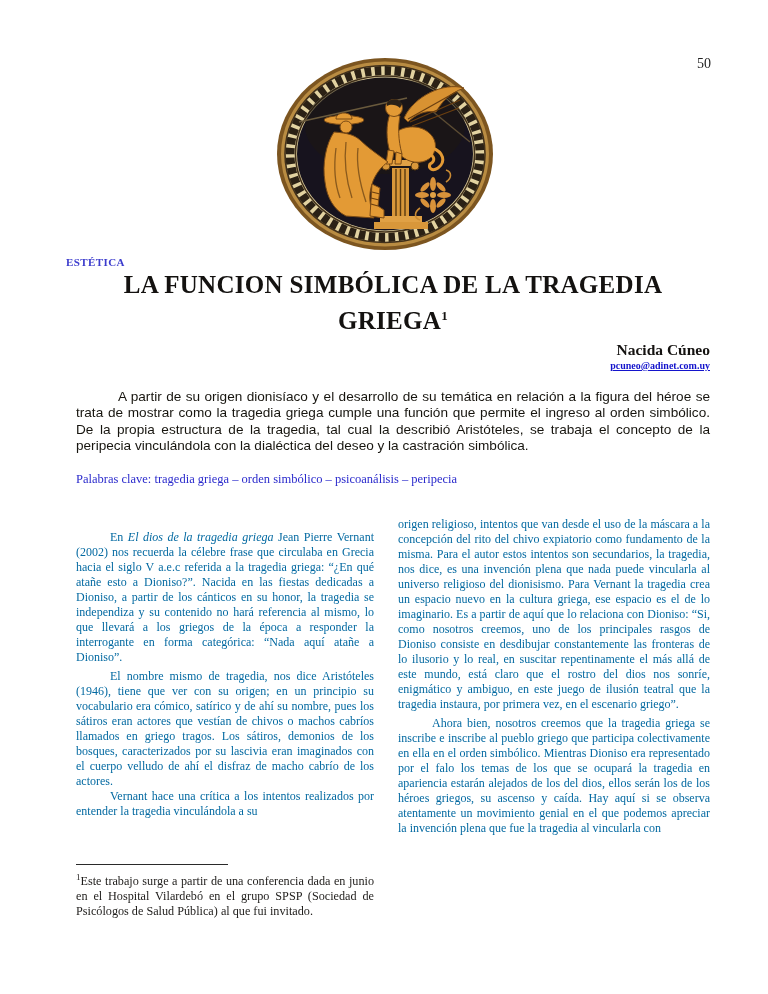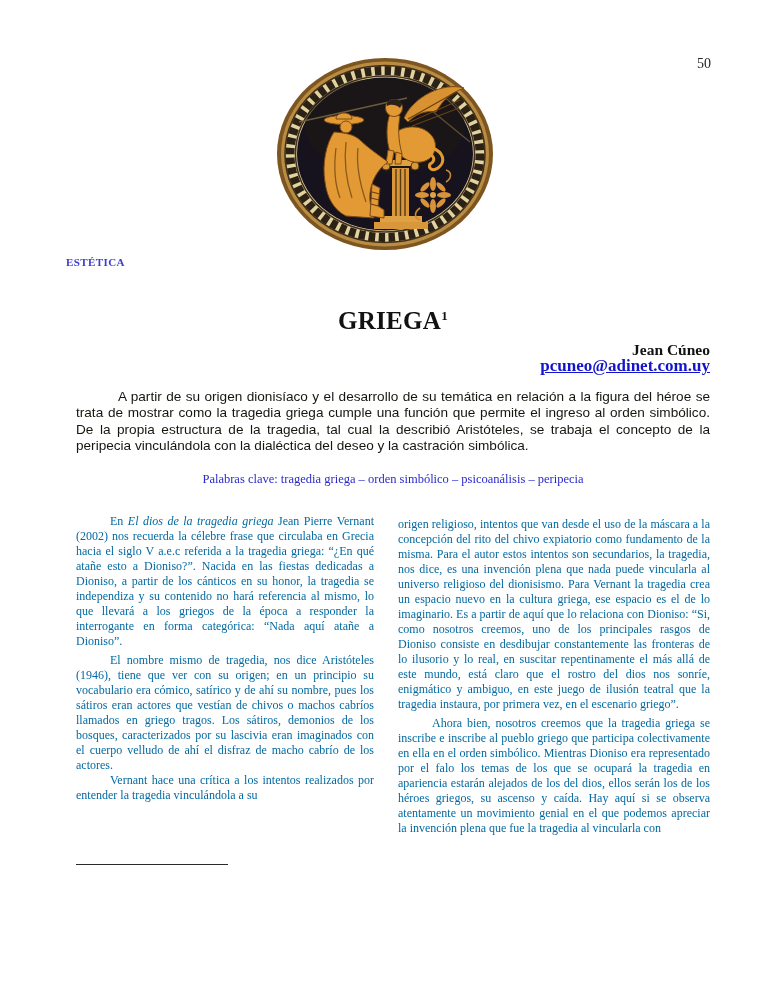--- a/index.html
+++ b/index.html
@@ -13,32 +13,32 @@
     position:absolute;left:66px;top:256px;
     font-size:11px;font-weight:bold;letter-spacing:.4px;color:#3c3ccd;
   }
   .title{
     position:absolute;left:66px;top:269px;width:654px;text-align:center;
     font-size:25px;font-weight:bold;line-height:31px;color:#141210;letter-spacing:.3px;
   }
   .title sup{font-size:13px;}
   .byline{position:absolute;left:76px;top:341px;width:634px;text-align:right;}
   .author{font-size:15.5px;font-weight:bold;color:#141210;line-height:18px;}
-  .email{display:block;font-size:17px;font-weight:bold;color:#1414cc;text-decoration:underline;line-height:14px;}
+  .email{display:block;font-size:10px;font-weight:bold;color:#1414cc;text-decoration:underline;line-height:14px;}
   .abstract{
     position:absolute;left:76px;top:389px;width:634px;
     font-family:"Liberation Sans", sans-serif;font-weight:normal;
     font-size:13.6px;line-height:16.4px;text-align:justify;text-indent:42px;color:#17150f;
   }
   .keywords{
-    position:absolute;left:76px;top:472px;width:634px;text-align:center;
+    position:absolute;left:76px;top:472px;width:634px;text-align:left;
     font-size:12.5px;color:#2a2acc;
   }
   .col{position:absolute;font-size:12px;line-height:15px;text-align:justify;color:#0369a1;}
-  .col-left{left:76px;top:514px;width:298px;}
+  .col-left{left:76px;top:530px;width:298px;}
   .col-right{left:398px;top:517px;width:312px;}
   .para{margin:0;}
   .para.gap{margin-top:4px;}
   .para.ind{text-indent:34px;}
   .footnote-block{position:absolute;left:76px;top:864px;width:298px;}
   .fn-rule{width:152px;height:0;border-top:1.5px solid #2a2a2a;margin:0 0 5px 0;}
   .footnote{font-size:12.2px;line-height:15px;text-align:justify;color:#1e1c1a;}
   .footnote sup{font-size:9px;}
 </style>
 </head>
@@ -119,40 +119,41 @@
         <ellipse cx="165" cy="131" rx="6" ry="2.6" transform="rotate(45 165 131)" fill="#d8923a"></ellipse>
         <ellipse cx="149" cy="147" rx="6" ry="2.6" transform="rotate(45 149 147)" fill="#d8923a"></ellipse>
         <path d="M144,152 C138,156 138,162 144,164 M170,126 C176,122 176,116 170,114" stroke="#c98a33" stroke-width="1.6" fill="none"></path>
       </g>
     </svg>
   </div>
 
   <div class="section-label">ESTÉTICA</div>
 
   <h1 class="title" style="margin:0;">
-    <br>
+    <span>LA FUNCION SIMBÓLICA DE LA TRAGEDIA</span><br>
     <span>GRIEGA</span><sup>1</sup>
   </h1>
 
   <div class="byline">
-    <span class="author">Jean Cúneo</span>
+    <span class="author">Nacida Cúneo</span>
     <a class="email" href="#">pcuneo@adinet.com.uy</a>
   </div>
 
   <p class="abstract" style="margin:0;">A partir de su origen dionisíaco y el desarrollo de su temática en relación a la figura del héroe se trata de mostrar como la tragedia griega cumple una función que permite  el ingreso al orden simbólico. De la propia estructura de la tragedia, tal cual la describió Aristóteles, se trabaja el concepto de la peripecia vinculándola con la dialéctica del deseo y la castración simbólica.</p>
 
   <div class="keywords">Palabras clave: tragedia griega – orden simbólico – psicoanálisis – peripecia</div>
 
   <div class="col col-left" id="left-column-paras">
       <p class="para ind"><span>En </span><i>El dios de la tragedia griega</i><span> Jean Pierre Vernant (2002) nos recuerda la célebre frase que circulaba en Grecia hacia el siglo V a.e.c referida a la tragedia griega: “¿En qué atañe esto a Dioniso?”. Nacida en las fiestas dedicadas a Dioniso, a partir de los cánticos en su honor, la tragedia se independiza y su contenido no hará referencia al mismo, lo que llevará a los griegos de la época a responder la interrogante en forma categórica: “Nada aquí atañe a Dioniso”.</span></p>
       <p class="para gap ind"><span>El nombre mismo de tragedia, nos dice Aristóteles (1946), tiene que ver con su origen; en un principio su vocabulario era cómico, satírico y de ahí su nombre, pues los sátiros eran actores que vestían de chivos o machos cabríos llamados en griego tragos. Los sátiros, demonios de los bosques, caracterizados por su lascivia eran imaginados con el cuerpo velludo de ahí el disfraz de macho cabrío de los actores.</span></p>
       <p class="para ind"><span>Vernant hace una crítica a los intentos realizados por entender la tragedia vinculándola a su</span></p>
     </div>
   <div class="col col-right" id="right-column-paras">
       <p class="para"><span>origen religioso, intentos que van desde el uso de la máscara a la concepción del rito del chivo expiatorio como fundamento de la misma. Para el autor estos intentos son secundarios, la tragedia, nos dice, es una invención  plena que nada puede vincularla al universo religioso del dionisismo. Para Vernant la tragedia crea un espacio nuevo en la cultura griega, ese espacio es el de lo imaginario. Es a partir de aquí que lo relaciona con Dioniso: “Si, como nosotros creemos, uno de los principales rasgos de Dioniso consiste en desdibujar constantemente las fronteras de lo ilusorio y lo real, en suscitar repentinamente el más allá de este mundo, está claro que el rostro del dios nos sonríe, enigmático y ambiguo, en este juego de ilusión teatral que la tragedia instaura, por primera vez, en el escenario griego”.</span></p>
       <p class="para gap ind"><span>Ahora bien, nosotros creemos que la tragedia griega se inscribe e inscribe al pueblo griego que participa colectivamente en ella en el orden simbólico. Mientras Dioniso era representado por el falo los temas de los que se ocupará la tragedia en apariencia estarán alejados de los del dios, ellos serán los de los héroes griegos, su ascenso y caída. Hay aquí si se observa atentamente un movimiento genial en el que podemos apreciar la invención plena que fue la tragedia al vincularla con</span></p>
     </div>
 
   <div class="footnote-block">
     <div class="fn-rule"></div>
+    <p class="footnote" style="margin:0;"><sup>1</sup><span>Este trabajo surge a partir de una conferencia dada en junio en el Hospital Vilardebó en el grupo SPSP (Sociedad de Psicólogos de Salud Pública) al que fui invitado.</span></p>
   </div>
 
 </div>
 
 </body></html>

